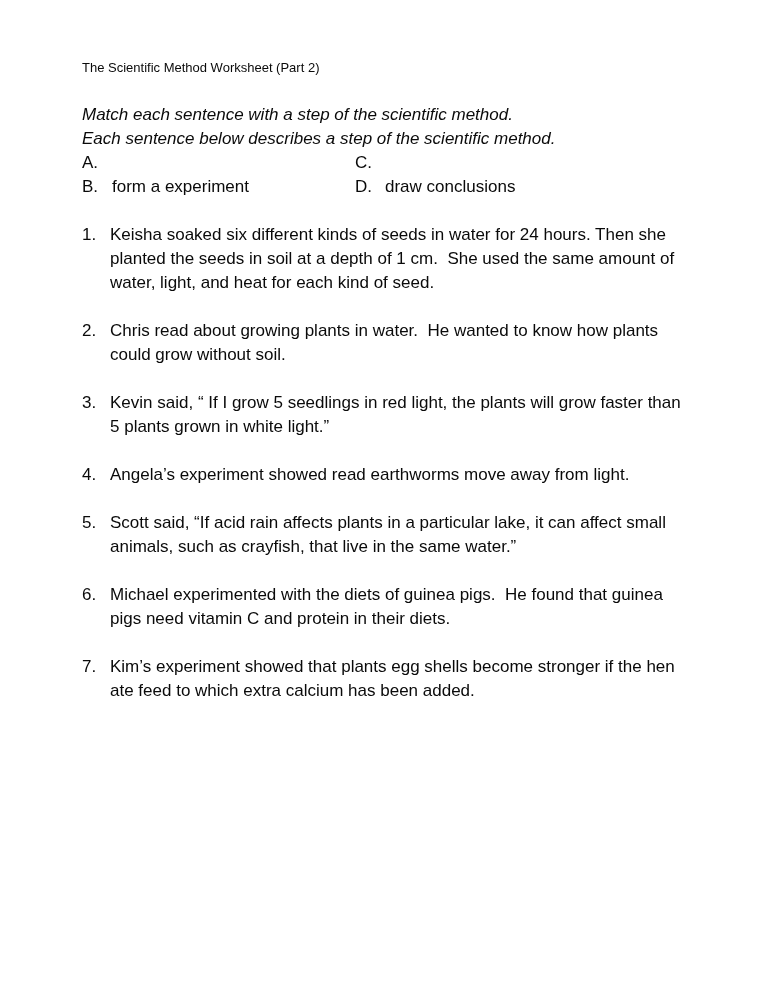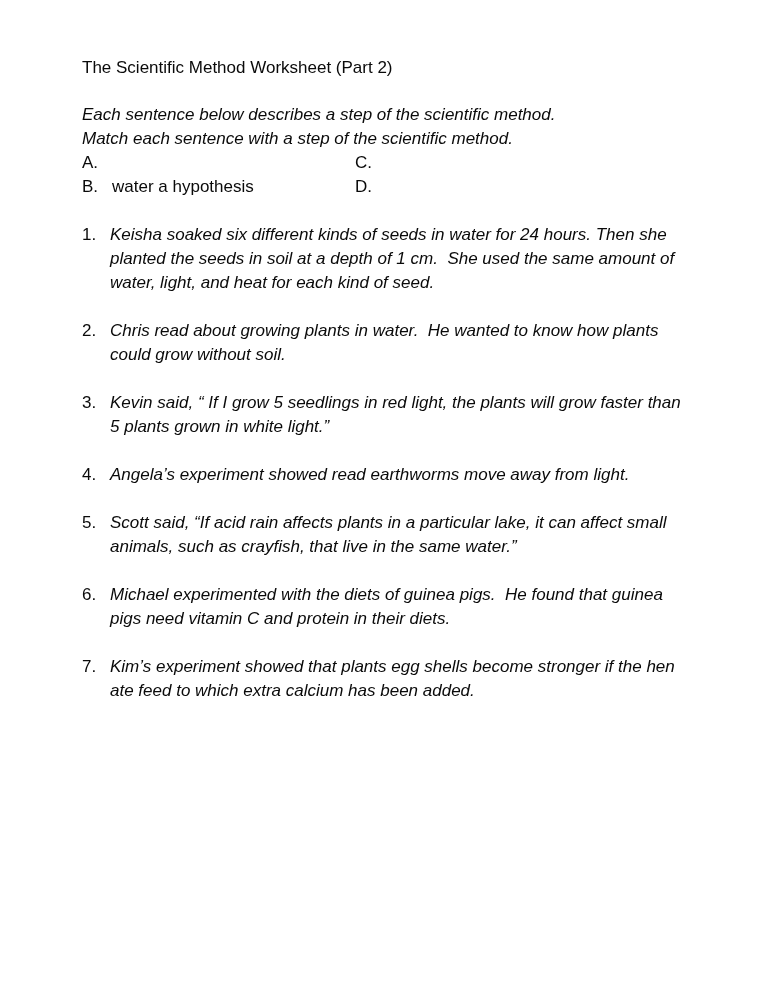--- a/index.html
+++ b/index.html
@@ -13,21 +13,21 @@
     box-sizing: border-box;
     background: #ffffff;
     padding: 56px 80px 0 82px;
     font-family: "Liberation Sans", sans-serif;
     font-size: 17px;
     line-height: 24px;
     color: #0a0a0a;
   }
   .title {
     margin: 0 0 23px 0;
-    font-size: 17px;
+    font-size: 13px;
     font-weight: 400;
   }
   .instructions {
     font-style: italic;
   }
   .instruction-line {
     white-space: pre-wrap;
   }
   .options {
     margin-top: 0;
@@ -52,51 +52,51 @@
     display: flex;
     margin-top: 24px;
   }
   .q-num {
     flex: 0 0 28px;
   }
   .q-text {
     flex: 1;
     white-space: pre-wrap;
     max-width: 578px;
-    font-style: italic;
   }
 </style>
 </head>
 <body>
 
 <div class="page">
 
   <h1 class="title">The Scientific Method Worksheet (Part 2)</h1>
 
   <div class="instructions">
+    <div class="instruction-line">Match each sentence with a step of the scientific method.</div>
     <div class="instruction-line">Each sentence below describes a step of the scientific method.</div>
-    <div class="instruction-line">Match each sentence with a step of the scientific method.</div>
   </div>
 
   <div class="options">
     <div class="option-row">
       <div class="option-cell">
         <span class="option-label">A.</span>
       </div>
       <div class="option-cell right">
         <span class="option-label">C.</span>
       </div>
     </div>
     <div class="option-row">
       <div class="option-cell">
         <span class="option-label">B.</span>
-        <span>water a hypothesis</span>
+        <span>form a experiment</span>
       </div>
       <div class="option-cell right">
         <span class="option-label">D.</span>
+        <span>draw conclusions</span>
       </div>
     </div>
   </div>
 
   <div class="questions">
 
     <div class="question">
       <span class="q-num">1.</span>
       <span class="q-text">Keisha soaked six different kinds of seeds in water for 24 hours. Then she planted the seeds in soil at a depth of 1 cm.  She used the same amount of water, light, and heat for each kind of seed.</span>
     </div>

